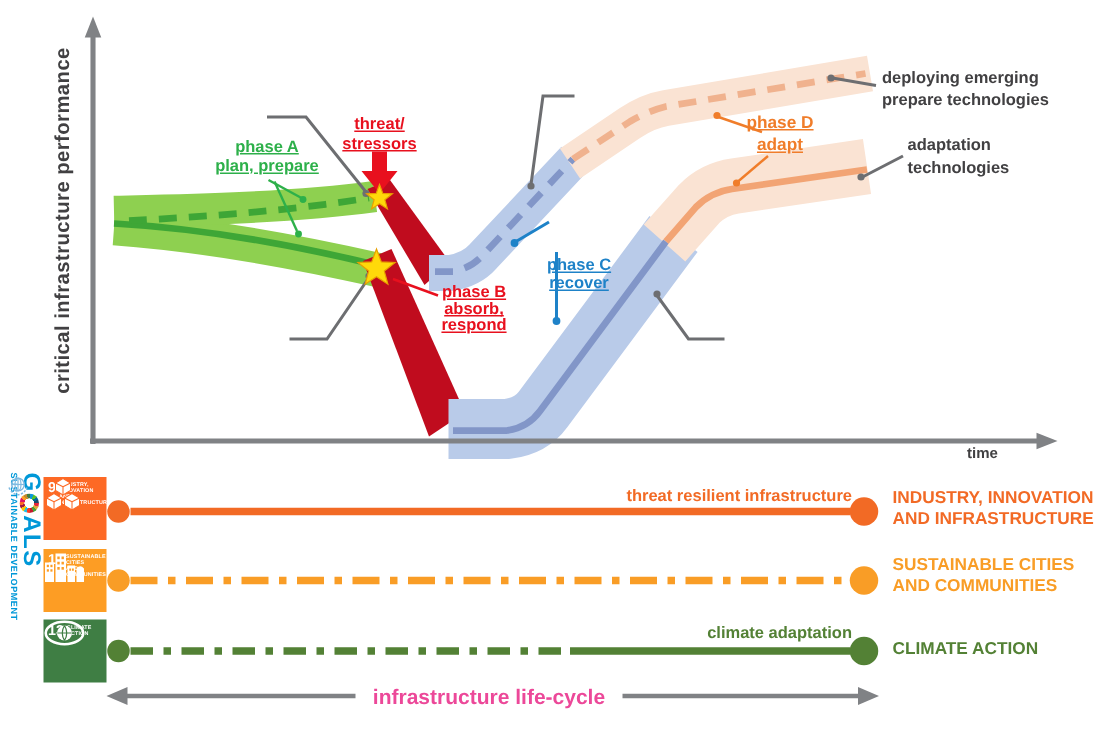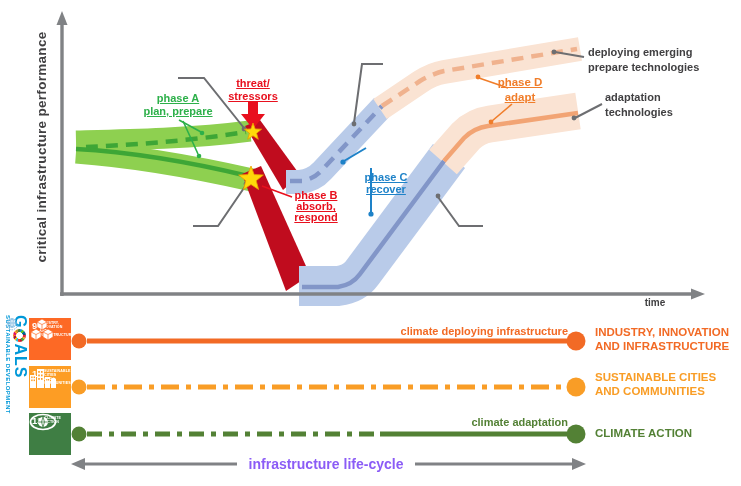--- a/index.html
+++ b/index.html
@@ -21,21 +21,21 @@
   .rowlab{position:absolute;left:380px;width:188px;text-align:right;font-weight:bold;font-size:11px;}
   .rowlab.r1{top:325px;color:#F26A25;}
   .rowlab.r2{top:369px;color:#F99D26;}
   .rowlab.r3{top:416px;color:#538135;}
   .biglab{position:absolute;left:595px;width:140px;font-weight:bold;font-size:11.5px;line-height:1.25;}
   .biglab.r1{top:325px;color:#F26A25;}
   .biglab.r2{top:370px;color:#F99D26;}
   .biglab.r3{top:426px;color:#538135;}
   .lifecycle{position:absolute;left:237px;top:450px;width:178px;height:27px;background:#ffffff;
              display:flex;align-items:center;justify-content:center;font-weight:bold;
-             font-size:14px;color:#8b5cf6;}
+             font-size:14px;color:#ec4899;}
   
   .sdgpanel{position:absolute;left:4px;top:316px;width:24px;height:162px;background:#fff;}
   .sdgrot{position:absolute;left:12px;top:74px;width:150px;height:24px;
           transform:translate(-50%,-50%) rotate(90deg);display:flex;flex-direction:column;justify-content:center;}
   .goalsrow{display:flex;align-items:center;gap:1px;font-weight:bold;font-size:16px;
             color:#0098D8;letter-spacing:1px;line-height:1;}
   .wheel{width:13px;height:13px;border-radius:50%;
          background:radial-gradient(circle,#fff 34%,rgba(0,0,0,0) 36%),
          conic-gradient(#E5243B 0 21deg,#DDA63A 21deg 42deg,#4C9F38 42deg 64deg,#C5192D 64deg 85deg,
            #FF3A21 85deg 106deg,#26BDE2 106deg 127deg,#FCC30B 127deg 148deg,#A21942 148deg 169deg,
@@ -159,21 +159,21 @@
 
   <div class="lbl phaseA center"><span>phase A</span><br><span>plan, prepare</span></div>
   <div class="lbl threat center"><span>threat/</span><br><span>stressors</span></div>
   <div class="lbl phaseB center"><span>phase B</span><br><span>absorb,</span><br><span>respond</span></div>
   <div class="lbl phaseC center"><span>phase C</span><br><span>recover</span></div>
   <div class="lbl phaseD center"><span>phase D</span><br><span>adapt</span></div>
 
   <div class="lbl emerging"><span>deploying emerging</span><br><span>prepare technologies</span></div>
   <div class="lbl traditional"><span>adaptation</span><br><span>technologies</span></div>
 
-  <div class="rowlab r1">climate deploying infrastructure</div>
+  <div class="rowlab r1">threat resilient infrastructure</div>
   <div class="rowlab r3">climate adaptation</div>
 
   <div class="biglab r1"><span>INDUSTRY, INNOVATION</span><br><span>AND INFRASTRUCTURE</span></div>
   <div class="biglab r2"><span>SUSTAINABLE CITIES</span><br><span>AND COMMUNITIES</span></div>
   <div class="biglab r3"><span>CLIMATE ACTION</span></div>
 
   <div class="lifecycle">
       <span>infrastructure life-cycle</span>
     </div>
 

